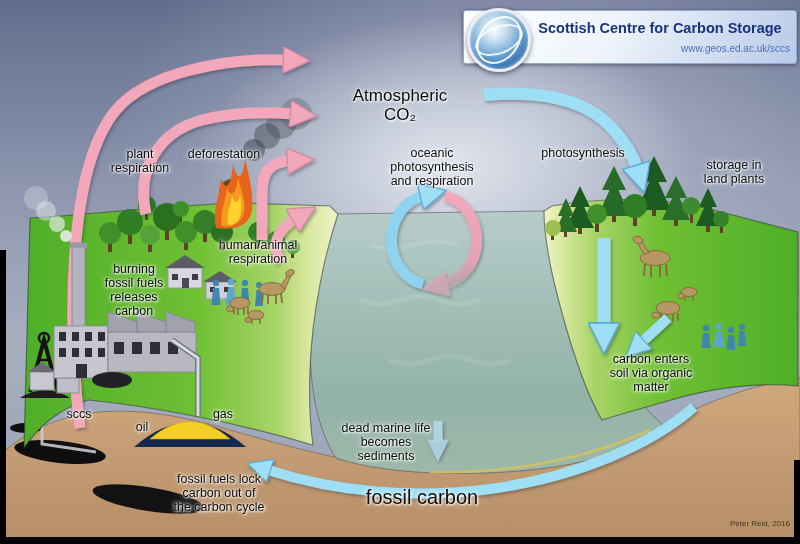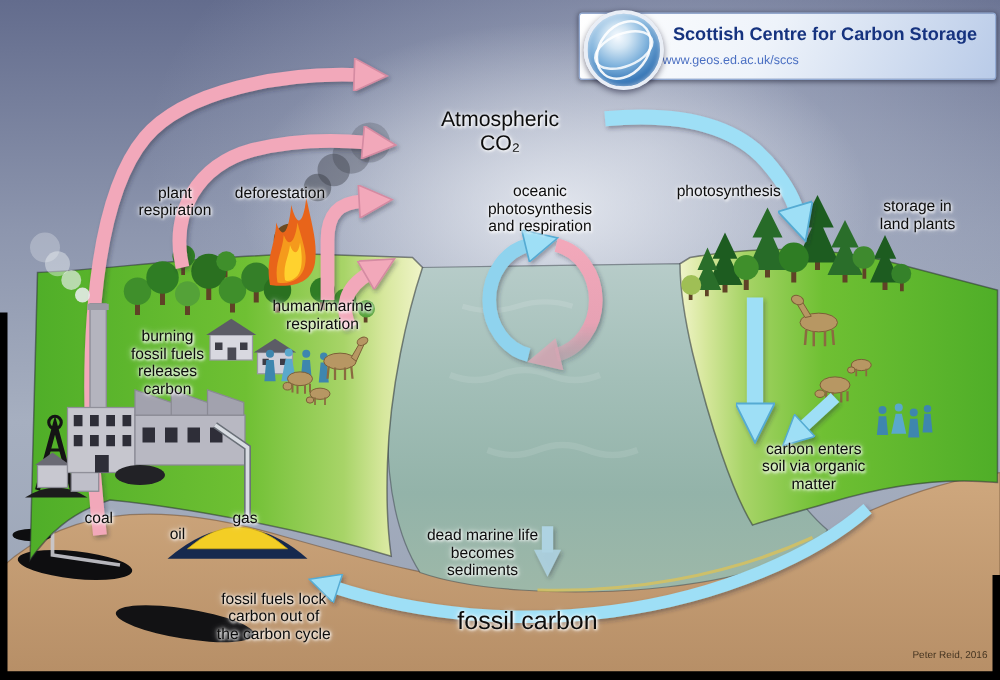--- a/index.html
+++ b/index.html
@@ -20,21 +20,21 @@
     text-shadow:0 0 3px rgba(255,255,255,.95),0 0 6px rgba(255,255,255,.8),1px 1px 2px rgba(255,255,255,.9);
   }
   .banner{
     position:absolute;left:463px;top:10px;width:332px;height:52px;
     background:linear-gradient(115deg,#ffffff 0%,#eef3fa 45%,#b9cbe8 100%);
     border:1px solid #93abd4;border-radius:3px;
     box-shadow:0 1px 4px rgba(0,0,20,.45);
   }
   .banner-title{position:absolute;left:66px;right:6px;top:9px;text-align:center;
     font-size:14.5px;font-weight:bold;color:#16337f;}
-  .banner-url{position:absolute;left:66px;right:6px;top:32px;text-align:left;
+  .banner-url{position:absolute;left:66px;right:6px;top:32px;text-align:right;
     font-size:10px;color:#4a6fc2;}
   .logo{
     position:absolute;left:467px;top:8px;width:58px;height:58px;border-radius:50%;
     background:radial-gradient(circle at 42% 32%, #f8fbff 0%, #d3e6f4 18%, #7fb2dc 45%, #3a79b8 70%, #1e4f8e 100%);
     border:3px solid #e9eef6;
     box-shadow:0 2px 5px rgba(0,0,30,.5), inset 0 0 4px rgba(255,255,255,.6);
   }
   .credit{position:absolute;right:10px;top:519px;font-size:8px;color:#463521;}
 </style>
 </head>
@@ -346,38 +346,38 @@
     <rect x="0" y="537" width="800" height="7"></rect>
     <rect x="794" y="460" width="6" height="84"></rect>
   </g>
 </svg>
 
 <div class="lbl" style="left:400px;top:86px;font-size:17px">Atmospheric
 CO₂</div>
 <div class="lbl" style="left:140px;top:147px">plant
 respiration</div>
 <div class="lbl" style="left:224px;top:147px">deforestation</div>
-<div class="lbl" style="left:258px;top:238px">human/marine
+<div class="lbl" style="left:258px;top:238px">human/animal
 respiration</div>
 <div class="lbl" style="left:134px;top:262px">burning
 fossil fuels
 releases
 carbon</div>
 <div class="lbl" style="left:432px;top:146px">oceanic
 photosynthesis
 and respiration</div>
 <div class="lbl" style="left:583px;top:146px">photosynthesis</div>
 <div class="lbl" style="left:734px;top:158px">storage in
 land plants</div>
 <div class="lbl" style="left:651px;top:352px">carbon enters
 soil via organic
 matter</div>
-<div class="lbl" style="left:79px;top:407px">coal</div>
+<div class="lbl" style="left:79px;top:407px">sccs</div>
 <div class="lbl" style="left:142px;top:420px">oil</div>
-<div class="lbl" style="left:196px;top:407px">gas</div>
+<div class="lbl" style="left:223px;top:407px">gas</div>
 <div class="lbl" style="left:219px;top:472px">fossil fuels lock
 carbon out of
 the carbon cycle</div>
 <div class="lbl" style="left:386px;top:421px">dead marine life
 becomes
 sediments</div>
 <div class="lbl" style="left:422px;top:486px;font-size:20px">fossil carbon</div>
 
 <div class="banner">
   <div class="banner-title">Scottish Centre for Carbon Storage</div>

